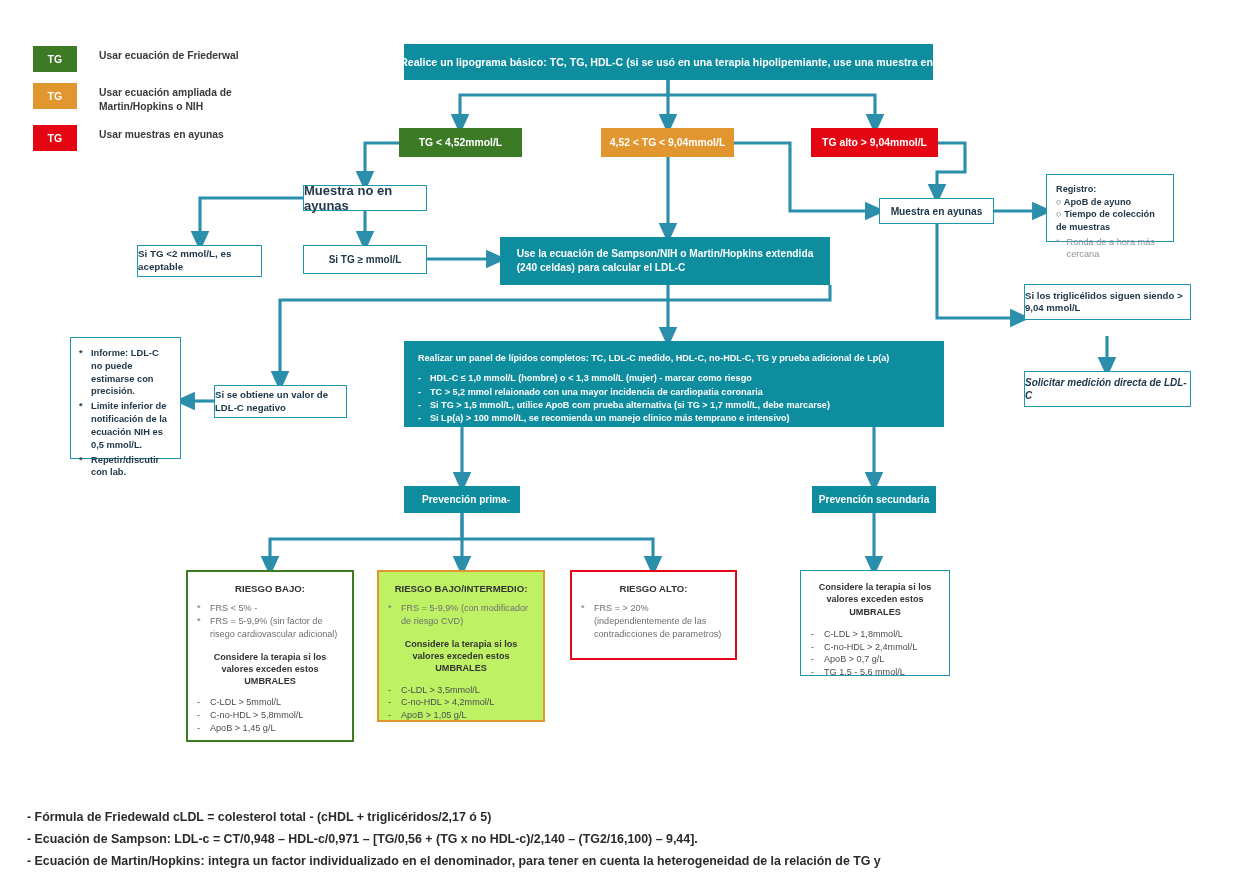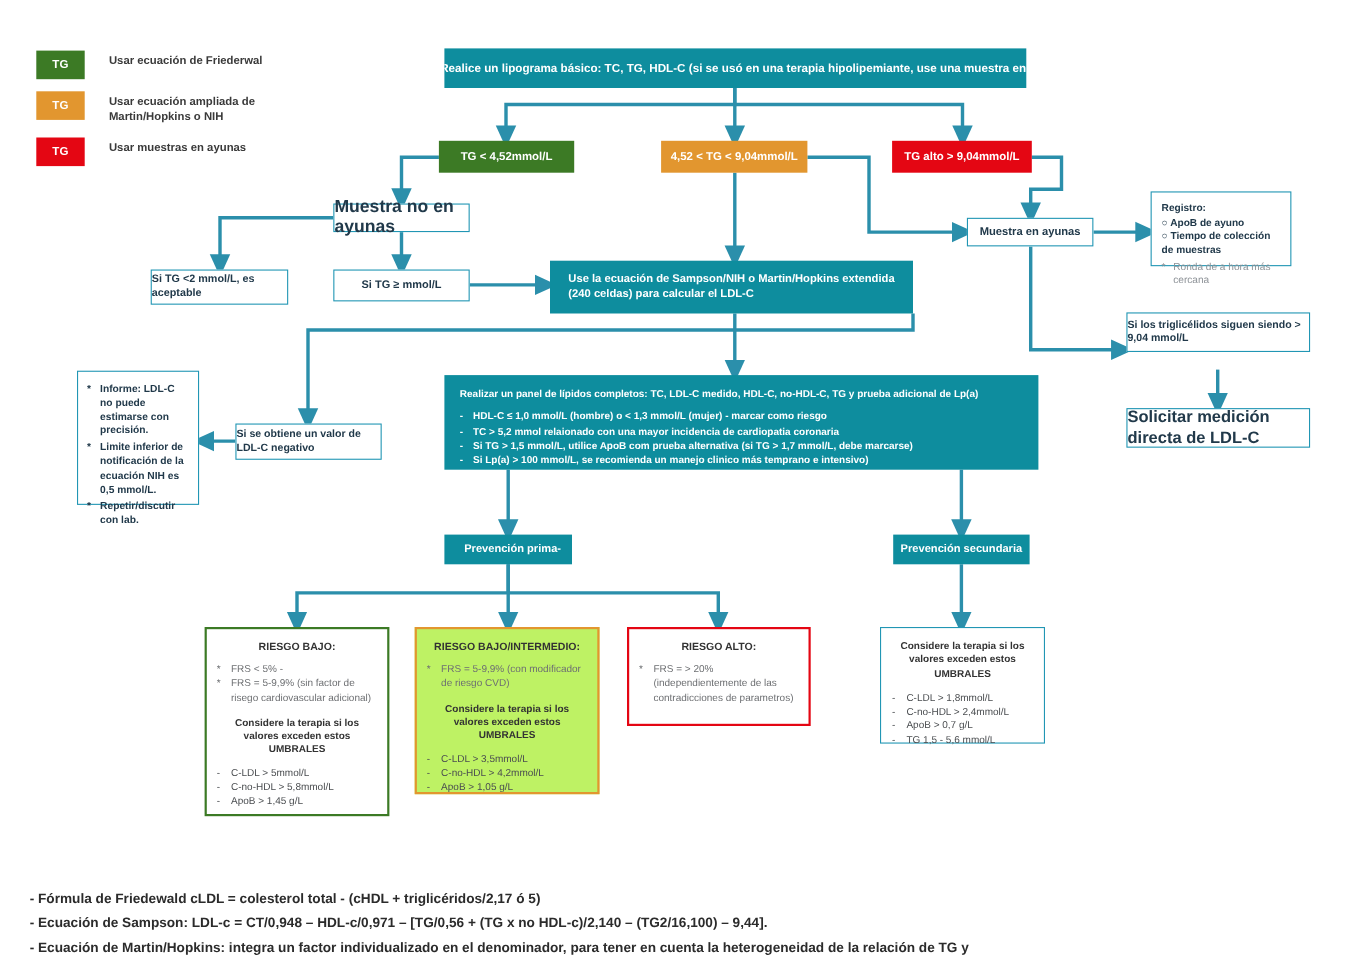--- a/index.html
+++ b/index.html
@@ -33,36 +33,36 @@
           padding:0 12px;overflow:hidden;white-space:nowrap;}
   #banner .inner{transform:translateX(-2px);}
 
   #tg-low{left:399px;top:128px;width:123px;height:29px;background:#3c7a25;color:#fff;
           font-size:10.4px;font-weight:bold;}
   #tg-mid{left:601px;top:128px;width:133px;height:29px;background:#e2962f;color:#fff;
           font-size:10.4px;font-weight:bold;}
   #tg-high{left:811px;top:128px;width:127px;height:29px;background:#e40613;color:#fff;
            font-size:10.4px;font-weight:bold;}
 
-  #no-fasting{left:303px;top:185px;width:124px;height:26px;font-size:16px;font-weight:bold;}
+  #no-fasting{left:303px;top:185px;width:124px;height:26px;font-size:13px;font-weight:bold;}
   #tg-lt2{left:137px;top:245px;width:125px;height:32px;font-size:9.8px;font-weight:bold;line-height:1.3;}
   #tg-ge{left:303px;top:245px;width:124px;height:29px;font-size:10px;font-weight:bold;}
 
   #sampson{left:500px;top:237px;width:330px;height:48px;font-size:10.2px;font-weight:bold;line-height:1.35;}
 
   #fasting{left:879px;top:198px;width:115px;height:26px;font-size:10.2px;font-weight:bold;}
 
   #registro{left:1046px;top:174px;width:128px;height:68px;padding:8px 9px;font-size:9.2px;line-height:1.38;}
   #registro .r-title{font-weight:bold;color:#21394a;}
   #registro .r-item{font-weight:bold;color:#21394a;}
   #registro .r-sub{color:#8d9297;margin-top:2px;display:flex;}
   #registro .r-sub .ast{margin-right:7px;}
 
   #tg-still{left:1024px;top:284px;width:167px;height:36px;font-size:9.6px;font-weight:bold;line-height:1.3;}
-  #direct-ldl{left:1024px;top:371px;width:167px;height:36px;font-size:15px;font-weight:bold;line-height:1.3;}
+  #direct-ldl{left:1024px;top:371px;width:167px;height:36px;font-size:10px;font-weight:bold;line-height:1.3;font-style:italic;}
 
   #panel{left:404px;top:341px;width:540px;height:86px;padding:11px 14px 0 14px;font-size:9.1px;
          line-height:1.46;font-weight:bold;}
   #panel .p-head{margin-bottom:7px;}
   #panel ul{list-style:none;margin:0;padding:0;}
   #panel li{display:flex;}
   #panel li .dash{width:12px;flex:0 0 12px;}
 
   #neg-val{left:214px;top:385px;width:133px;height:33px;font-size:9.6px;font-weight:bold;line-height:1.3;}
 

